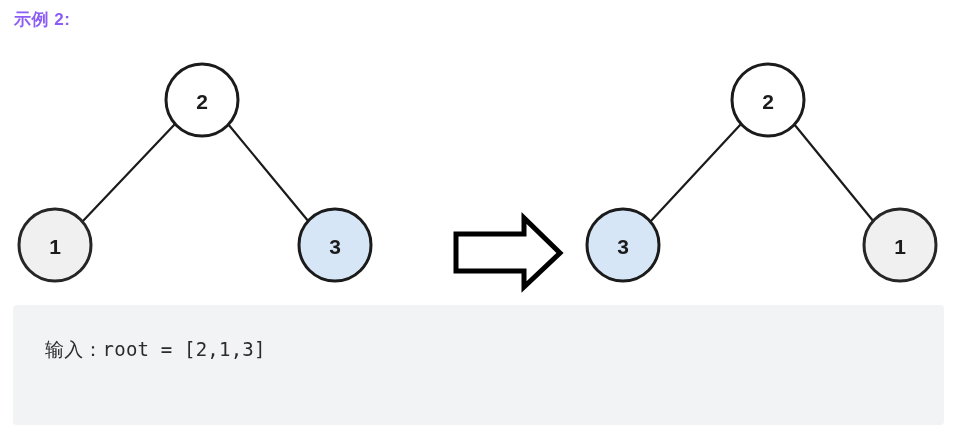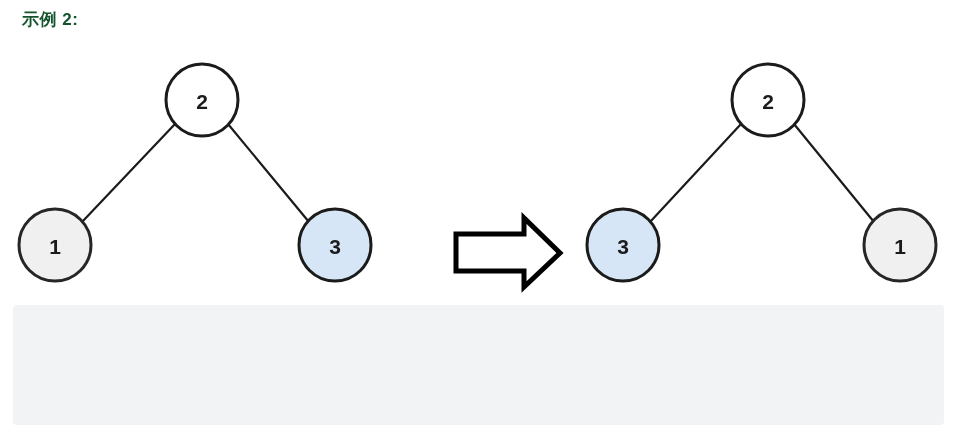--- a/index.html
+++ b/index.html
@@ -17,23 +17,22 @@
   }
 
   
   #example-title {
     position: absolute;
     left: 14px;
     top: 8px;
     font-size: 17px;
     font-weight: bold;
     letter-spacing: 0.5px;
-    color: #14532d;
+    color: #8b5cf6;
     white-space: pre;
-    margin-left: 8px;
   }
 
   
   #diagram-area {
     position: absolute;
     left: 0;
     top: 44px;
     width: 957px;
     height: 252px;
   }
@@ -118,13 +117,14 @@
 
       <g>
         <circle cx="900" cy="201" r="36" fill="#f0f0f0" stroke="#262626" stroke-width="3"></circle>
         <text class="node-label" x="900" y="202" fill="#3a3a3a">1</text>
       </g>
     </g>
   </svg>
 </div>
 
 <div id="code-block">
+  <div class="code-line">输入：root = [2,1,3]</div>
 </div>
 
 </body></html>

